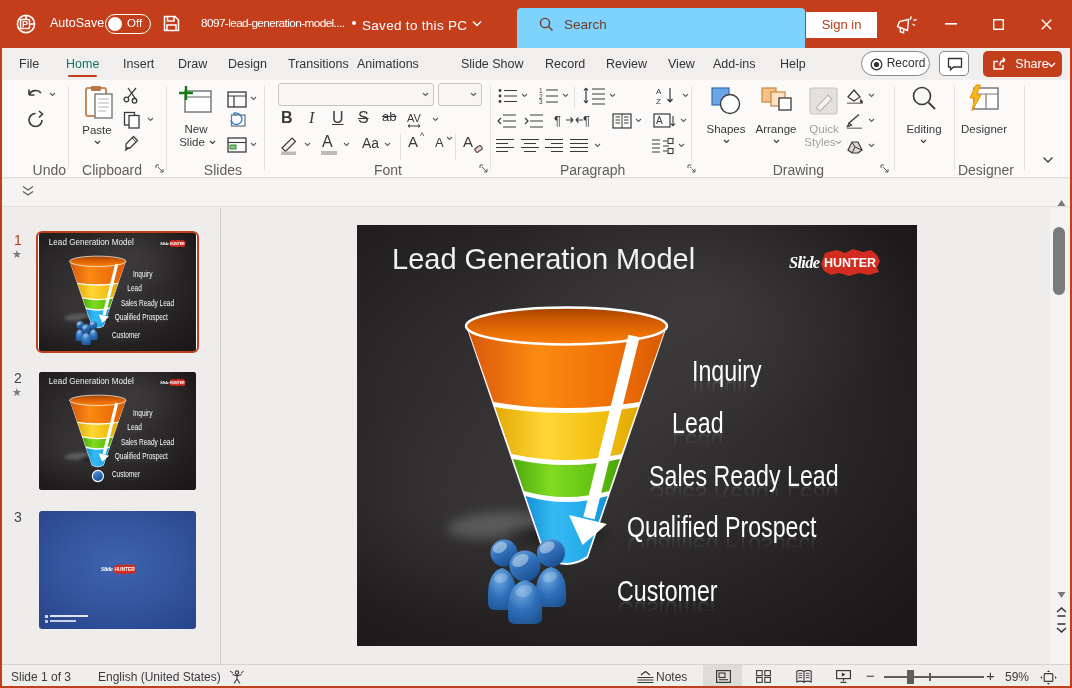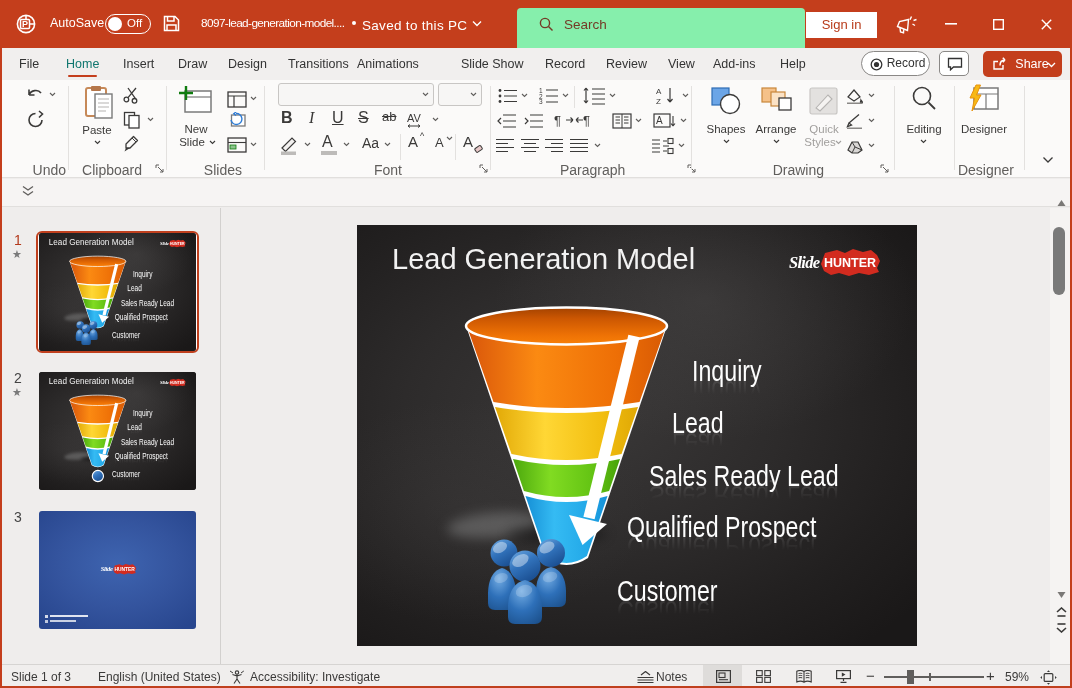--- a/index.html
+++ b/index.html
@@ -3,21 +3,21 @@
 <meta charset="utf-8">
 <style>
 * { margin:0; padding:0; box-sizing:border-box; }
 html,body { width:1072px; height:688px; overflow:hidden; font-family:"Liberation Sans",sans-serif; }
 #win { position:relative; width:1072px; height:688px; background:#EFEDEC; }
 .abs { position:absolute; }
 
 
 #titlebar { position:absolute; left:0; top:0; width:1072px; height:48px; background:#C43E1C; color:#fff; }
 #titlebar .txt { font-size:12.5px; }
-#searchbox { position:absolute; left:517px; top:8px; width:288px; height:51px; background:#86efac; border-radius:4px; color:#743a26; font-size:13.5px; line-height:33px; }
+#searchbox { position:absolute; left:517px; top:8px; width:288px; height:51px; background:#7dd3fc; border-radius:4px; color:#743a26; font-size:13.5px; line-height:33px; }
 #signin { position:absolute; left:806px; top:12px; width:71px; height:26px; background:#fff; color:#B83B1A; font-size:13px; text-align:center; line-height:26px; }
 
 
 #tabrow { position:absolute; left:0; top:48px; width:1072px; height:32px; background:#F1EFEE; font-size:12.5px; color:#333; }
 .tab { position:absolute; top:0; height:32px; line-height:32px; }
 .tab.sel { color:#0f766e; }
 .tab.sel:after { content:""; position:absolute; left:2px; right:2px; bottom:3px; height:2.5px; background:#C43E1C; border-radius:2px; }
 #recbtn { position:absolute; left:861px; top:3px; width:69px; height:25px; border:1px solid #8a8886; border-radius:13px; background:#fff; line-height:23px; text-align:center; padding-left:8px; }
 #combtn { position:absolute; left:939px; top:3px; width:30px; height:25px; border:1px solid #8a8886; border-radius:5px; background:#fff; }
 #sharebtn { position:absolute; left:983px; top:3px; width:79px; height:26px; border-radius:5px; background:#C33E1B; color:#fff; line-height:26px; text-align:center; padding-left:8px; }
@@ -801,21 +801,20 @@
       <path d="M1,7 L5.5,11 L10,7" fill="none" stroke="#3b3a39" stroke-width="1.6"></path>
     </svg>
   <div id="statusbar">
     <div class="s" style="left:11px;">Slide 1 of 3</div>
     <div class="s" style="left:98px;">English (United States)</div>
     <svg class="abs" style="left:229px;top:5px;" width="16" height="15" viewBox="0 0 16 15">
       <circle cx="8" cy="2.6" r="1.7" fill="none" stroke="#3b3a39" stroke-width="1.1"></circle>
       <path d="M8,4.5 V9 M8,6 L3.5,4.5 M8,6 L12.5,4.5 M8,9 L5,13.5 M8,9 L11,13.5" fill="none" stroke="#3b3a39" stroke-width="1.1"></path>
       <path d="M1,1 L4,3 M14.8,1 L12,3" stroke="#3b3a39" stroke-width="1"></path>
     </svg>
-    <div class="s" style="left:250px;">Accessibility: Investigate</div>
     <svg class="abs" style="left:637px;top:6px;" width="17" height="13" viewBox="0 0 17 13">
       <path d="M4,4 L8.5,0.5 L13,4" fill="none" stroke="#3b3a39" stroke-width="1.2"></path>
       <path d="M0.5,6.5 H16.5 M0.5,9 H16.5 M0.5,11.5 H16.5" stroke="#3b3a39" stroke-width="1.1"></path>
     </svg>
     <div class="s" style="left:656px;">Notes</div>
     <div class="abs" style="left:703px;top:0;width:39px;height:23px;background:#DEDCDA;"></div>
     <svg class="abs" style="left:716px;top:5px;" width="15" height="13" viewBox="0 0 15 13">
       <rect x="0.6" y="0.6" width="13.8" height="11.8" fill="none" stroke="#3b3a39" stroke-width="1.2"></rect>
       <rect x="3" y="3" width="6" height="4.5" fill="none" stroke="#3b3a39" stroke-width="1.1"></rect>
       <path d="M3,9.7 H12" stroke="#3b3a39" stroke-width="1.1"></path>

